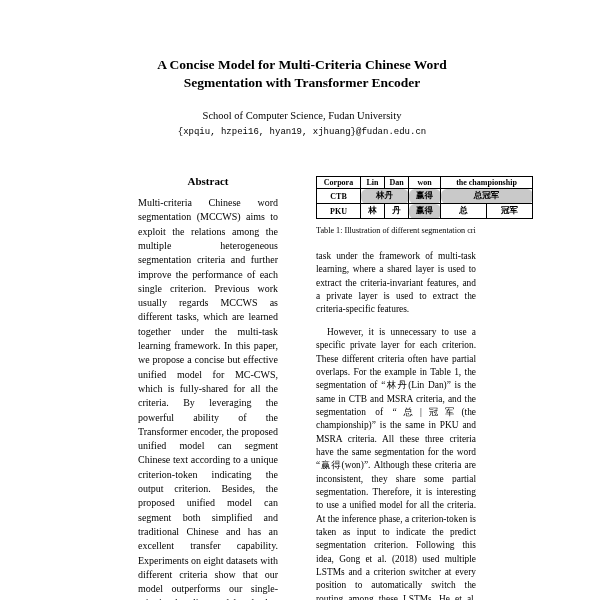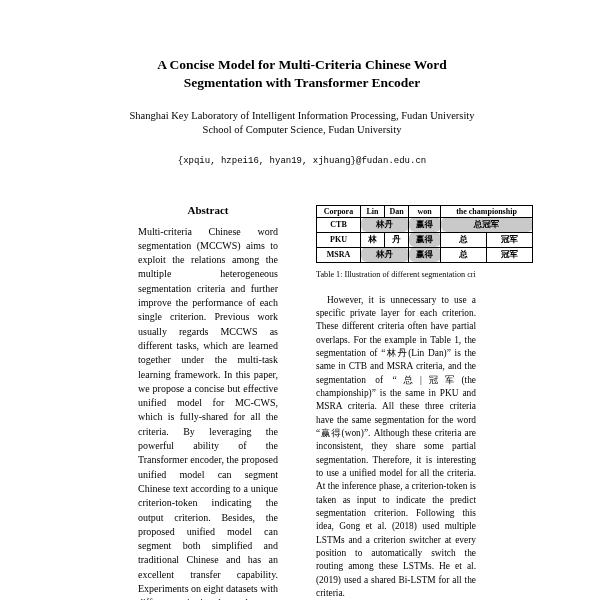--- a/index.html
+++ b/index.html
@@ -31,21 +31,21 @@
   .affil {
     font-size: 10.5px;
     text-align: center;
     line-height: 1.38;
     margin: 0;
   }
   .emails {
     font-family: "Liberation Mono", "DejaVu Sans Mono", monospace;
     font-size: 9px;
     text-align: center;
-    margin-top: 18px;
+    margin-top: 4px;
   }
   .columns {
     display: flex;
     gap: 28px;
     margin-top: 36px;
   }
   .col { flex: 1; min-width: 0; }
   .abstract-heading {
     font-size: 11px;
     font-weight: bold;
@@ -97,21 +97,20 @@
     overflow: hidden;
   }
 </style>
 </head>
 <body>
 
 <div class="page">
 
   <header>
     <h1 class="paper-title">A Concise Model for Multi-Criteria Chinese Word Segmentation with Transformer Encoder</h1>
-    <div class="affil">Shanghai Key Laboratory of Intelligent Information Processing, Fudan University</div>
     <div class="affil">School of Computer Science, Fudan University</div>
     <div class="emails">{xpqiu, hzpei16, hyan19, xjhuang}@fudan.edu.cn</div>
   </header>
 
   <div class="columns">
 
     <div class="col">
       <h2 class="abstract-heading">Abstract</h2>
       <p class="abstract-text">Multi-criteria Chinese word segmentation (MCCWS) aims to exploit the relations among the multiple heterogeneous segmentation criteria and further improve the performance of each single criterion. Previous work usually regards MCCWS as different tasks, which are learned together under the multi-task learning framework. In this paper, we propose a concise but effective unified model for MC-CWS, which is fully-shared for all the criteria. By leveraging the powerful ability of the Transformer encoder, the proposed unified model can segment Chinese text according to a unique criterion-token indicating the output criterion. Besides, the proposed unified model can segment both simplified and traditional Chinese and has an excellent transfer capability. Experiments on eight datasets with different criteria show that our model outperforms our single-criterion baseline model and other multi-criteria models. Source codes of this paper are available on Github¹.</p>
       <h3 class="section-heading">
@@ -144,27 +143,21 @@
             <td class="cjk shaded" colspan="2">总冠军</td>
           </tr>
           <tr>
             <td>PKU</td>
             <td class="cjk">林</td>
             <td class="cjk">丹</td>
             <td class="cjk shaded">赢得</td>
             <td class="cjk">总</td>
             <td class="cjk">冠军</td>
           </tr>
-          <tr>
-            <td>MSRA</td>
-            <td class="cjk shaded" colspan="2">林丹</td>
-            <td class="cjk shaded">赢得</td>
-            <td class="cjk">总</td>
-            <td class="cjk">冠军</td>
-          </tr>
         </tbody>
       </table>
       <div class="table-caption">Table 1: Illustration of different segmentation criteria.</div>
+      <p class="body-text">task under the framework of multi-task learning, where a shared layer is used to extract the criteria-invariant features, and a private layer is used to extract the criteria-specific features.</p>
       <p class="body-text indent">However, it is unnecessary to use a specific private layer for each criterion. These different criteria often have partial overlaps. For the example in Table 1, the segmentation of “林丹(Lin Dan)” is the same in CTB and MSRA criteria, and the segmentation of “总|冠军(the championship)” is the same in PKU and MSRA criteria. All these three criteria have the same segmentation for the word “赢得(won)”. Although these criteria are inconsistent, they share some partial segmentation. Therefore, it is interesting to use a unified model for all the criteria. At the inference phase, a criterion-token is taken as input to indicate the predict segmentation criterion. Following this idea, Gong et al. (2018) used multiple LSTMs and a criterion switcher at every position to automatically switch the routing among these LSTMs. He et al. (2019) used a shared Bi-LSTM for all the criteria.</p>
     </div>
 
   </div>
 </div>
 
 </body></html>

